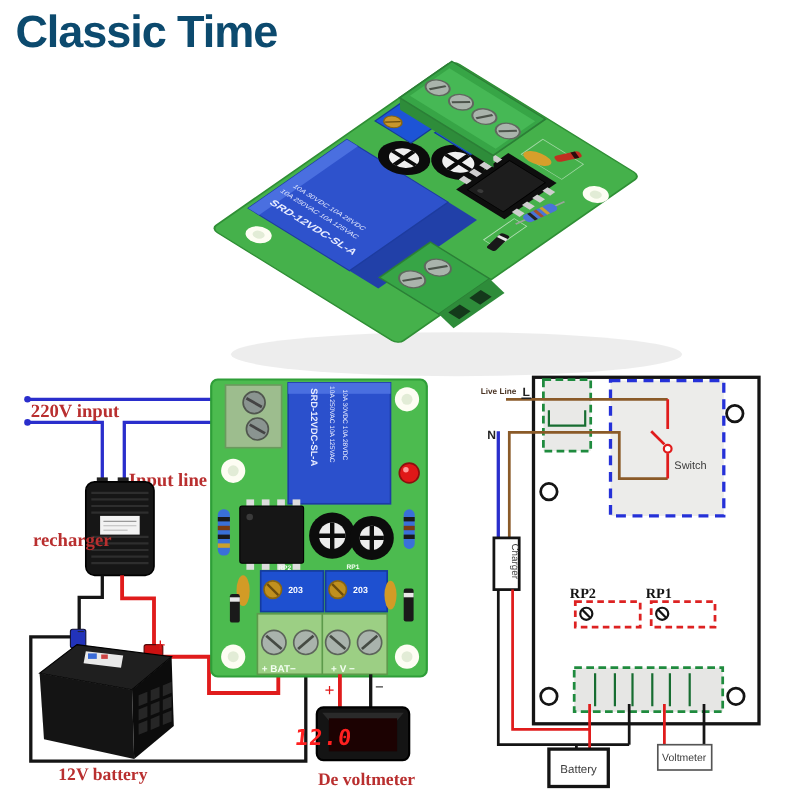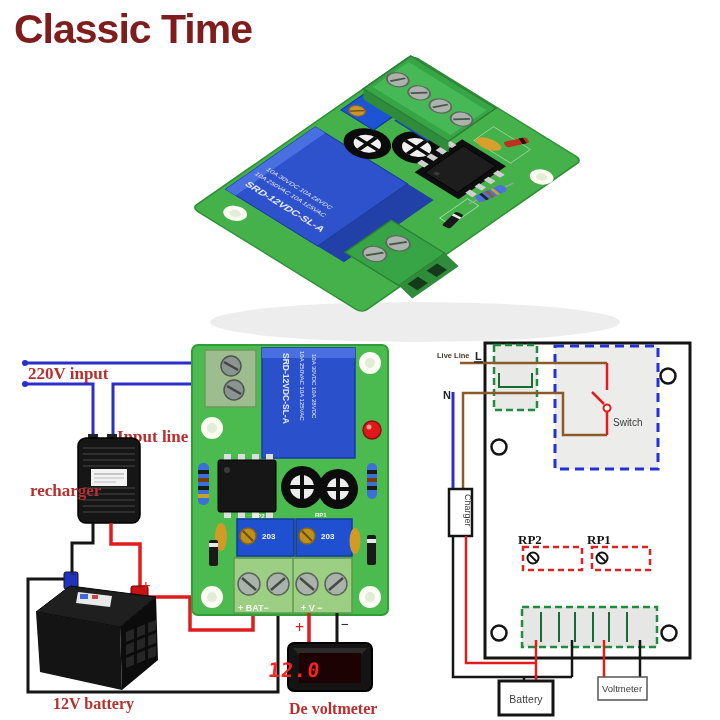--- a/index.html
+++ b/index.html
@@ -1,19 +1,19 @@
 <!DOCTYPE html>
 <html><head>
 <meta charset="utf-8">
 <style>
   html,body{margin:0;padding:0;background:#ffffff;}
   .canvas{position:relative;width:720px;height:720px;background:#fff;overflow:hidden;
           font-family:"Liberation Sans",sans-serif;}
   .page-title{position:absolute;left:14px;top:6px;font-size:41px;font-weight:bold;
-              color:#7f1d1d;letter-spacing:-1px;}
+              color:#0c4a6e;letter-spacing:-1px;}
   svg{position:absolute;}
   #photo-svg{left:190px;top:25px;}
   #wiring-svg{left:0px;top:330px;}
   #schem-svg{left:425px;top:330px;}
   text{font-family:"Liberation Sans",sans-serif;}
   .lbl-red{font-family:"Liberation Serif",serif;font-weight:bold;fill:#b92f2f;}
   .sign-red{font-family:"Liberation Serif",serif;font-weight:bold;fill:#e01818;}
   .sign-blk{font-family:"Liberation Serif",serif;font-weight:bold;fill:#222;}
   .relay-txt{fill:#e8ecff;font-family:"Liberation Sans",sans-serif;}
   .silk{fill:#f4fff2;font-weight:bold;}

